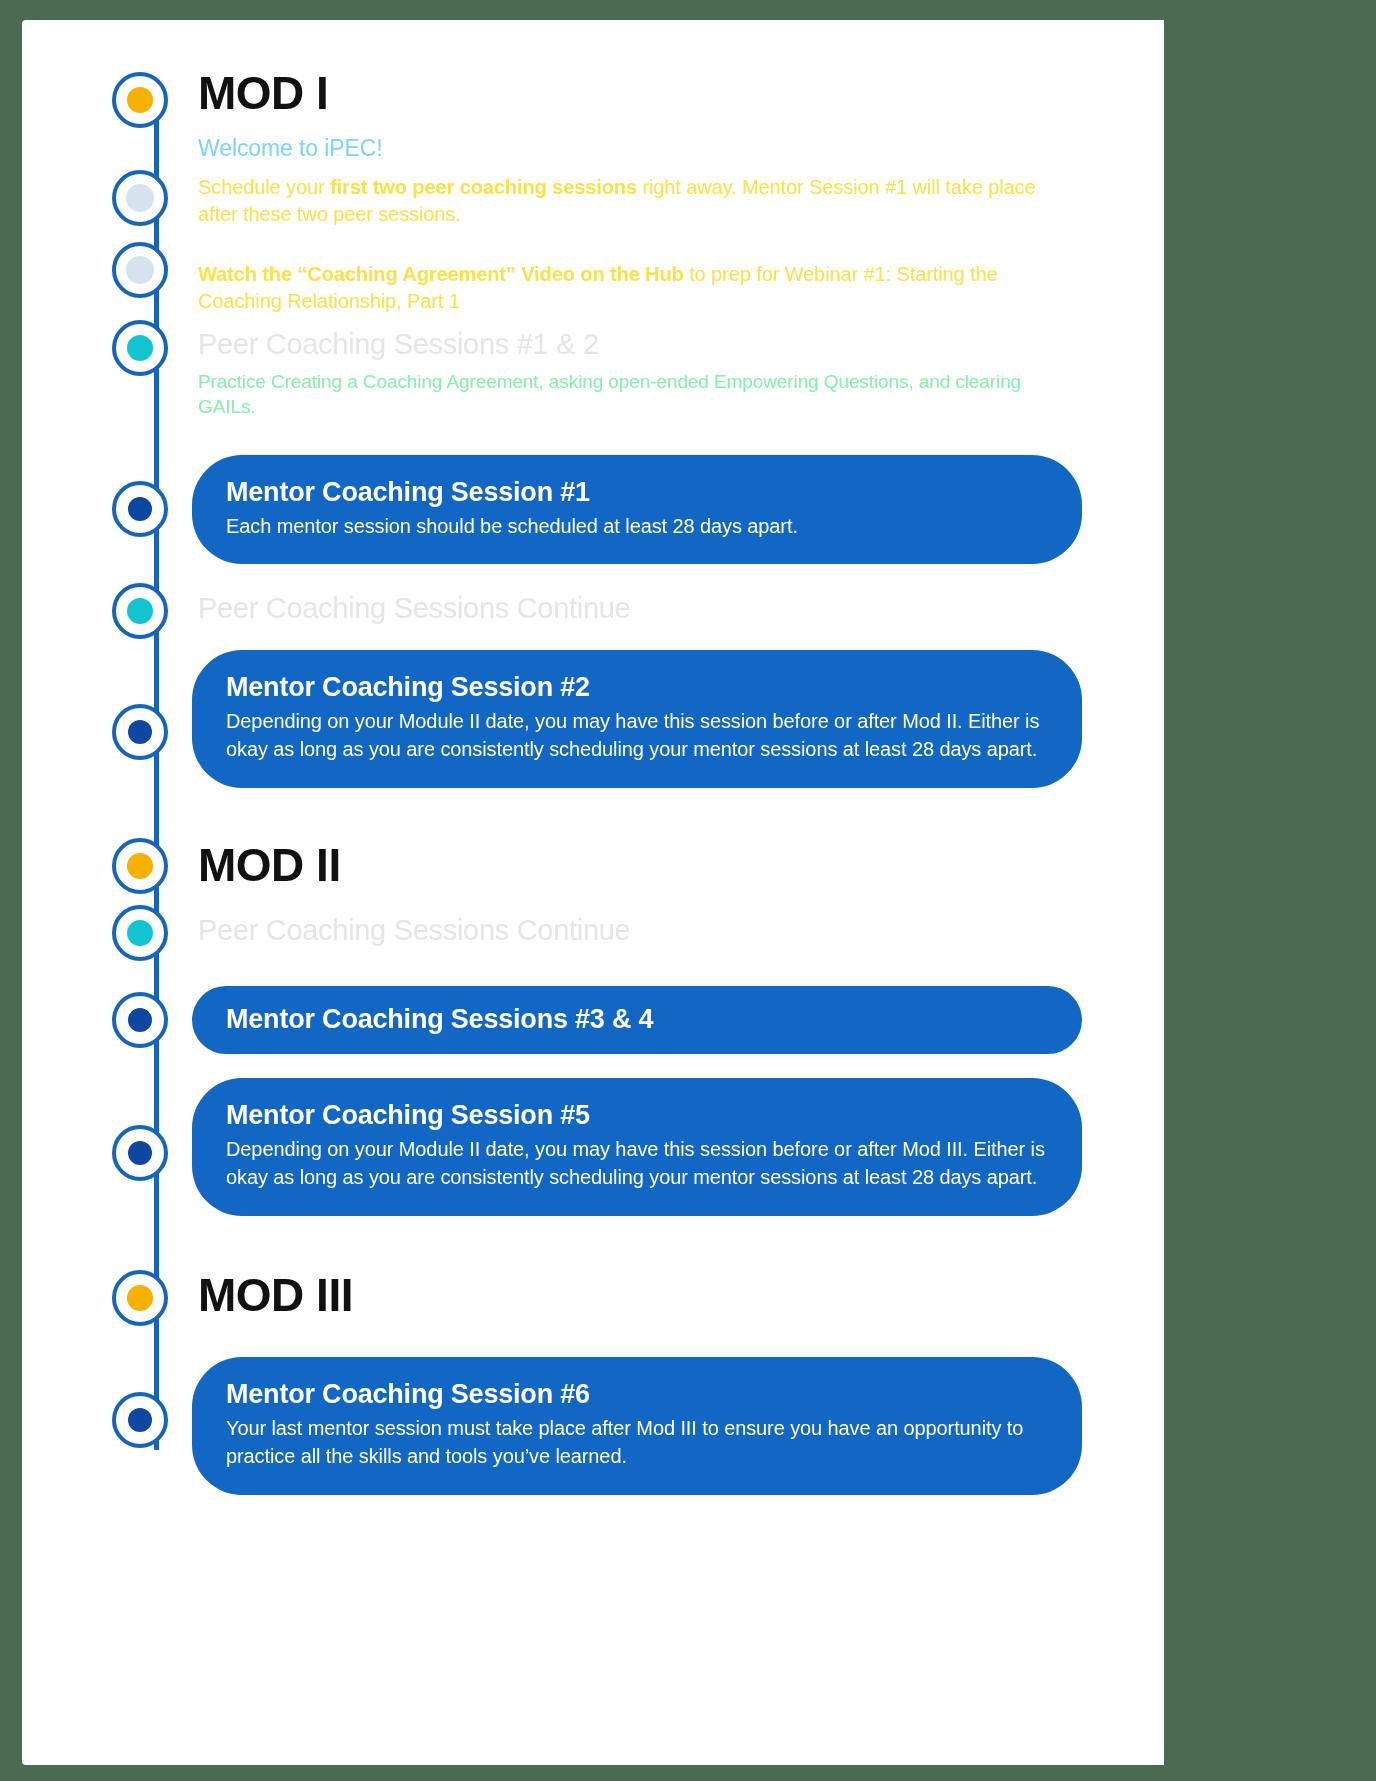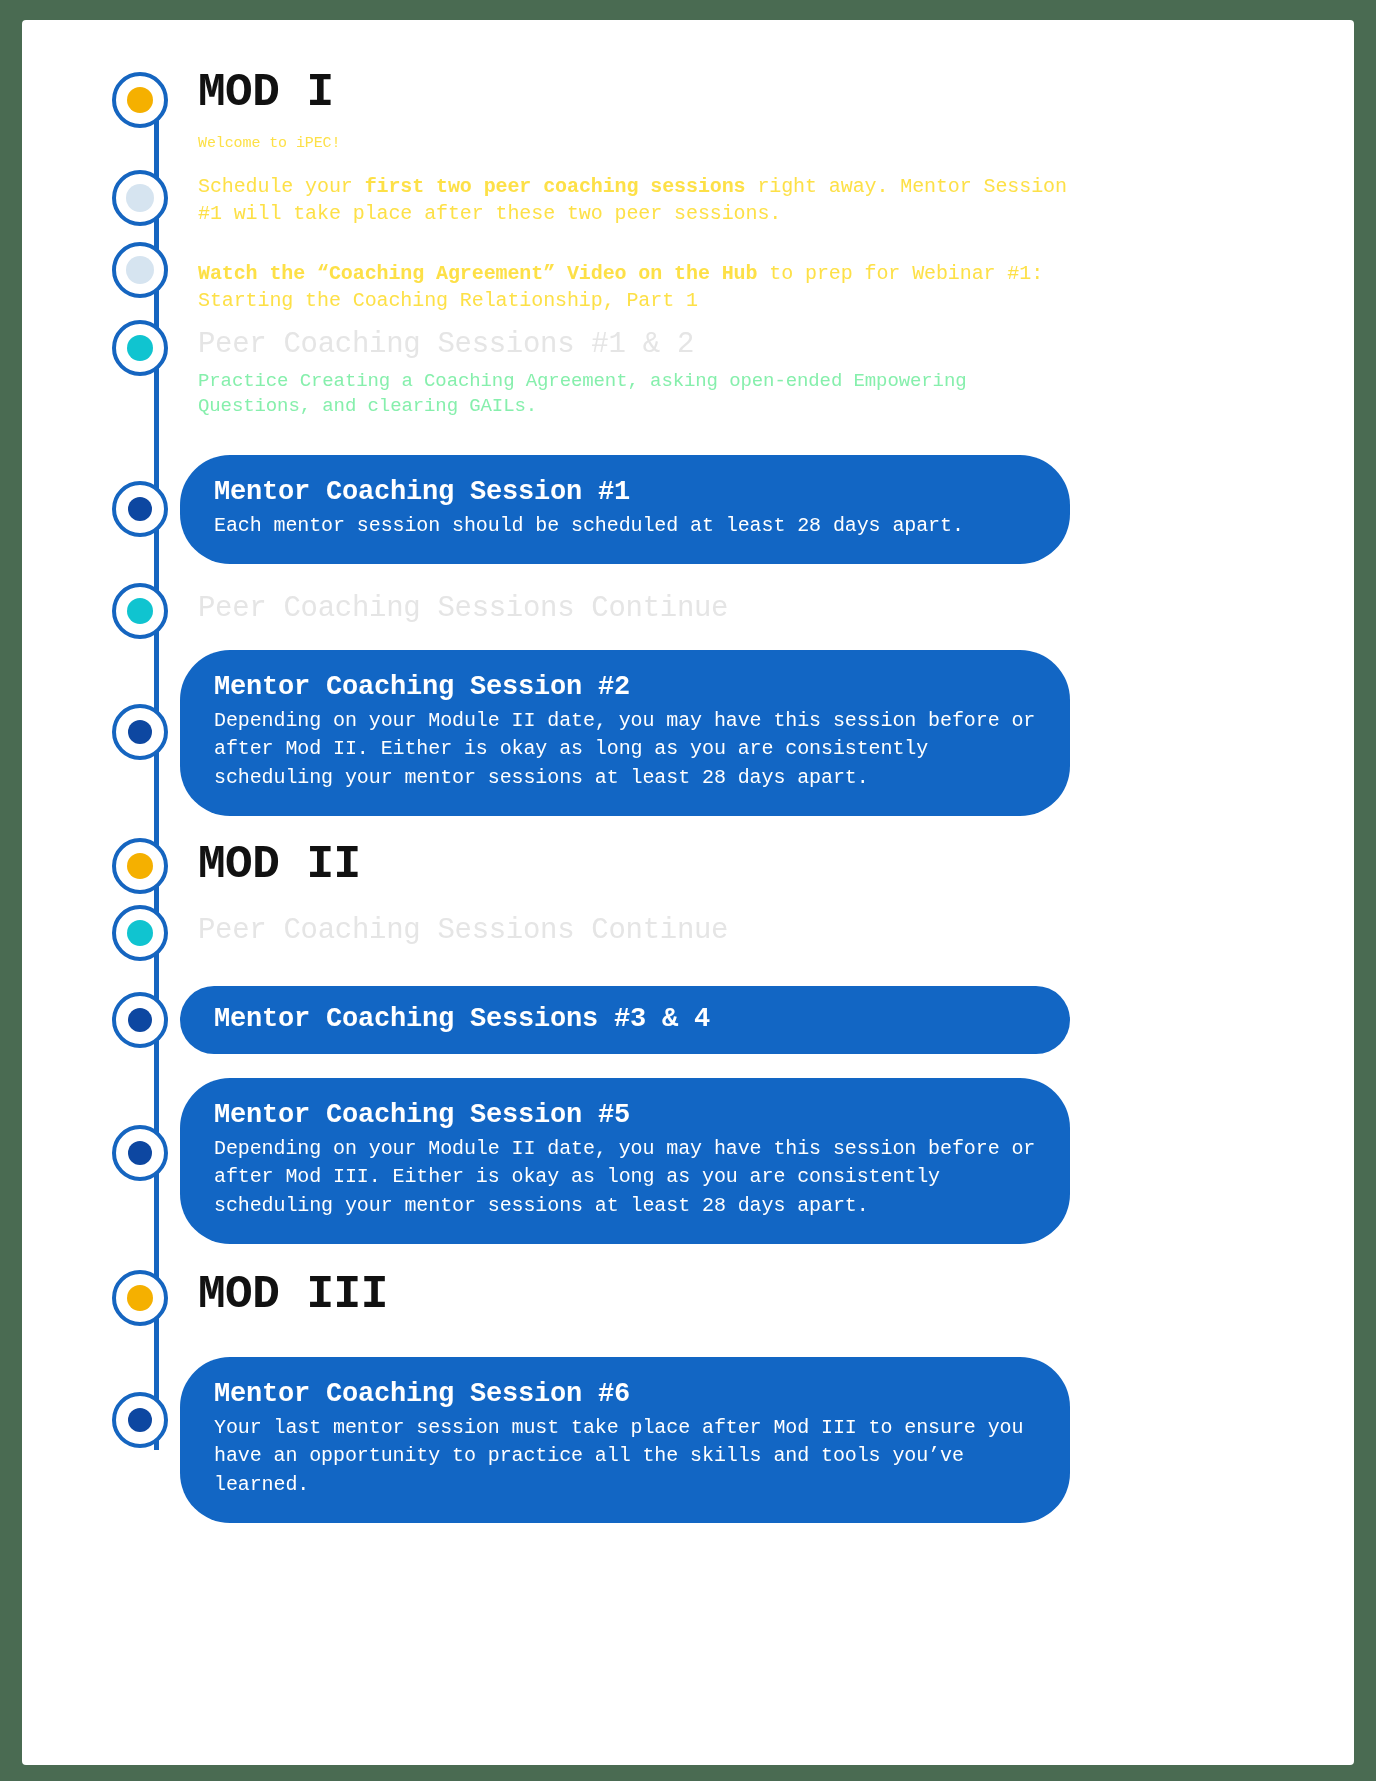--- a/index.html
+++ b/index.html
@@ -6,25 +6,24 @@
 
   html, body {
     width: 1376px;
     height: 1781px;
     background: #4a6b52;
     font-family: "Liberation Sans", sans-serif;
   }
 
   #root {
     position: relative;
-    width: 1376px;
+    width: 1164px;
     height: 1781px;
     background: #4a6b52;
     overflow: hidden;
-    font-family: Liberation Mono, monospace;
   }
 
   
   .canvas {
     position: absolute;
     left: 22px;
     top: 20px;
     width: 1332px;
     height: 1745px;
     background: #ffffff;
@@ -82,22 +81,22 @@
 
   .lead {
     font-size: 20px;
     color: #fde047;
     line-height: 1.34;
     letter-spacing: -0.1px;
   }
   .lead b { font-weight: 700; }
 
   .sub-note {
-    font-size: 15px;
-    color: #fde047;
+    font-size: 23px;
+    color: #7dd3fc;
     line-height: 1.3;
     letter-spacing: -0.1px;
   }
 
   .peer-head {
     font-size: 29px;
     font-weight: 400;
     color: #e5e5e5;
     line-height: 1.15;
     letter-spacing: -0.3px;
@@ -107,21 +106,21 @@
     margin-top: 8px;
     font-size: 19px;
     color: #86efac;
     line-height: 1.32;
     letter-spacing: -0.1px;
   }
 
   
   .card {
     position: absolute;
-    left: 180px;
+    left: 192px;
     width: 890px;
     background: #1266c4;
     border-radius: 50px;
     padding: 22px 34px 24px 34px;
     z-index: 2;
   }
   .card.single-line {
     border-radius: 42px;
     padding: 18px 34px 19px 34px;
   }

